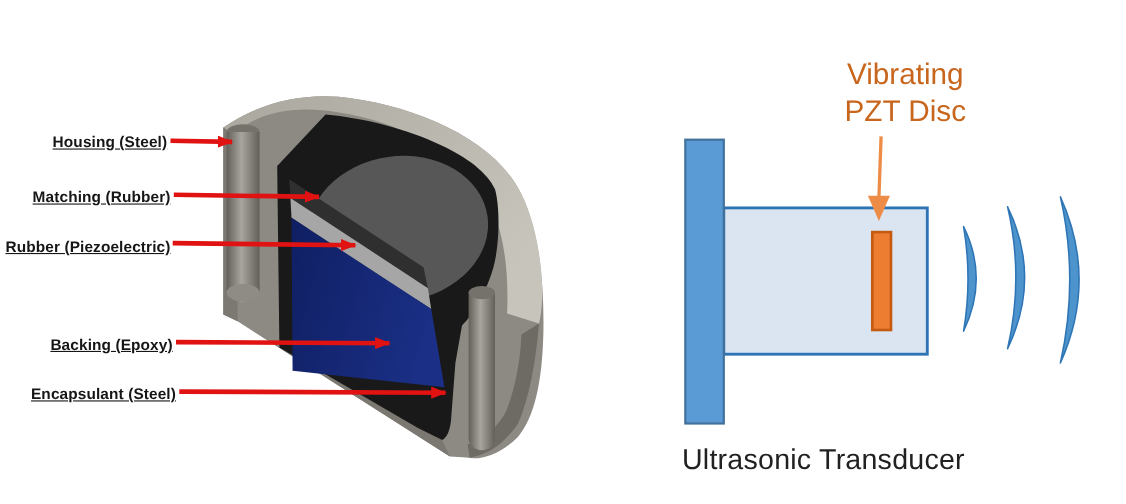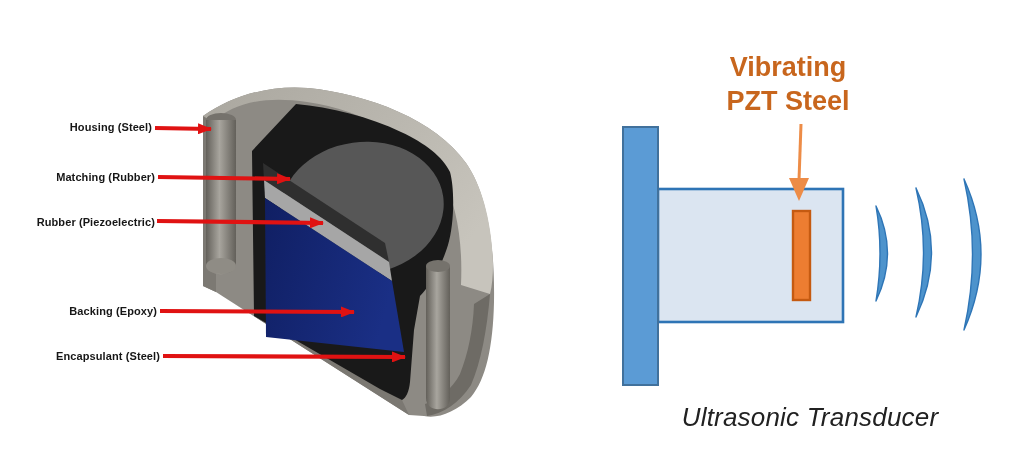--- a/index.html
+++ b/index.html
@@ -1,30 +1,30 @@
 <!DOCTYPE html>
 <html><head>
 <meta charset="utf-8">
 <style>
   html,body{margin:0;padding:0;background:#ffffff;}
   .canvas{
     position:relative;width:1024px;height:458px;background:#ffffff;
     font-family:"Liberation Sans", sans-serif;overflow:hidden;
   }
   .cut-label{
-    position:absolute;font-size:11px;font-weight:600;color:#161616;
-    white-space:nowrap;text-align:right;letter-spacing:0.1px;
+    position:absolute;font-size:14px;font-weight:600;color:#161616;
+    white-space:nowrap;text-align:right;letter-spacing:0.1px;text-decoration:underline;
   }
   .callout{
-    position:absolute;left:688px;top:50px;width:200px;text-align:center;
-    font-size:27px;line-height:34px;font-weight:700;color:#c8661d;
+    position:absolute;left:723px;top:50px;width:200px;text-align:center;
+    font-size:27px;line-height:34px;font-weight:400;color:#c8661d;
   }
   .caption{
-    position:absolute;left:620px;top:402px;width:380px;text-align:center;
-    font-size:26px;font-weight:500;color:#212121;letter-spacing:0.2px;font-style:italic;
+    position:absolute;left:620px;top:402px;width:380px;text-align:left;
+    font-size:26px;font-weight:500;color:#212121;letter-spacing:0.2px;
   }
   svg{position:absolute;left:0;top:0;}
 </style>
 </head>
 <body>
 
 <div class="canvas">
 
   <svg width="520" height="458" viewBox="0 0 520 458">
     <defs>
@@ -119,18 +119,18 @@
 
     <g fill="#4d93cc" stroke="#2e75b6" stroke-width="1.4" stroke-linejoin="round">
       <path d="M876,206 Q899,253 876,301 Q884,253 876,206 Z"></path>
       <path d="M916,188 Q947,252 916,317 Q931,252 916,188 Z"></path>
       <path d="M964,179 Q998,254 964,330 Q981,254 964,179 Z"></path>
     </g>
   </svg>
 
   <div class="callout">
     <div>Vibrating</div>
-    <div>PZT Steel</div>
+    <div>PZT Disc</div>
   </div>
 
   <div class="caption">Ultrasonic Transducer</div>
 
 </div>
 
 </body></html>

